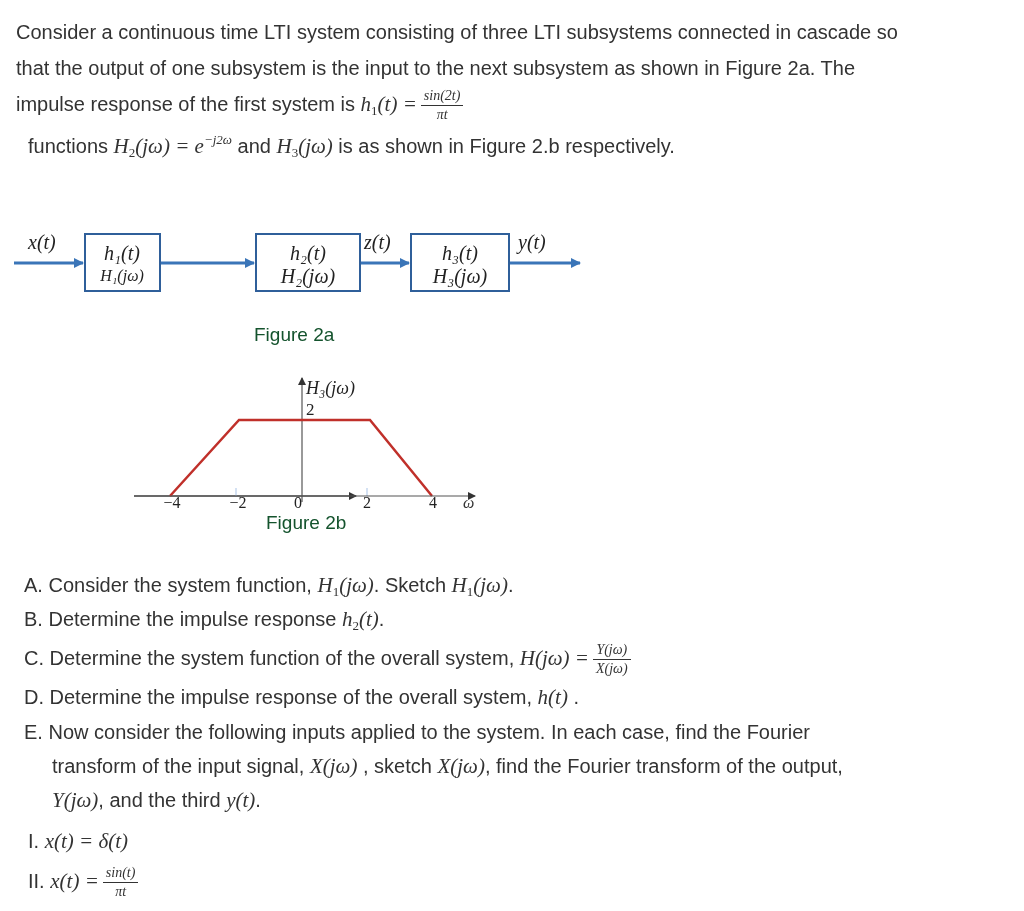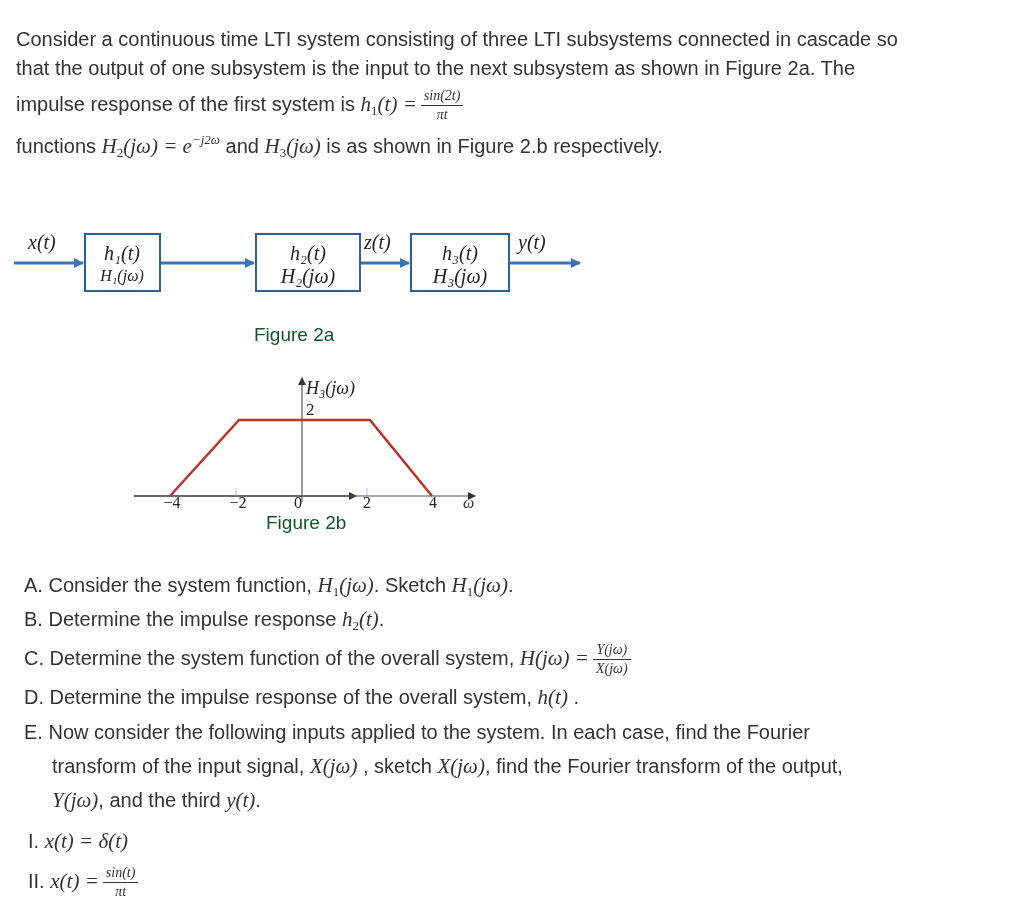--- a/index.html
+++ b/index.html
@@ -11,26 +11,26 @@
   sup { font-size: 13px; vertical-align: 9px; }
   .frac { display: inline-block; vertical-align: middle; text-align: center; font-family: "Liberation Serif", serif; font-style: italic; font-size: 14px; line-height: 16px; margin: 0 4px; }
   .frac .num { display: block; border-bottom: 1px solid #333; padding: 0 3px 1px; }
   .frac .den { display: block; padding: 1px 3px 0; }
   svg text { font-family: "Liberation Serif", "DejaVu Serif", serif; }
   .cap { position: absolute; font-size: 19px; color: #14532d; }
 </style>
 </head>
 <body>
 
-<div class="p" style="top:14px;margin-top:7px;">Consider a continuous time LTI system consisting of three LTI subsystems connected in cascade so</div>
+<div class="p" style="top:14px;">Consider a continuous time LTI system consisting of three LTI subsystems connected in cascade so</div>
 <div class="p" style="top:50px;">that the output of one subsystem is the input to the next subsystem as shown in Figure 2a.   The</div>
 <div class="p" style="top:86px;">
   <span>impulse  response of the first  system is </span><span class="m"><span>h</span><sub>1</sub><span>(t) =</span></span><span class="frac"><span class="num">sin(2t)</span><span class="den">πt</span></span>
 </div>
-<div class="p" style="top:122px;">
+<div class="p" style="top:122px;margin-left:12px;">
   <span>functions  </span><span class="m"><span>H</span><sub>2</sub><span>(jω) = e</span><sup>−j2ω</sup></span><span> and </span><span class="m"><span>H</span><sub>3</sub><span>(jω)</span></span><span> is as shown in Figure 2.b respectively.</span>
 </div>
 
 <svg style="position:absolute; left:0; top:225px;" width="600" height="75" viewBox="0 0 600 75">
   <defs>
     <marker id="arr" markerWidth="10" markerHeight="10" refX="9" refY="5" orient="auto" markerUnits="userSpaceOnUse">
       <path d="M0,0 L10,5 L0,10 z" fill="#3a75b8"></path>
     </marker>
   </defs>
   <g stroke="#3a75b8" stroke-width="3" fill="none">

